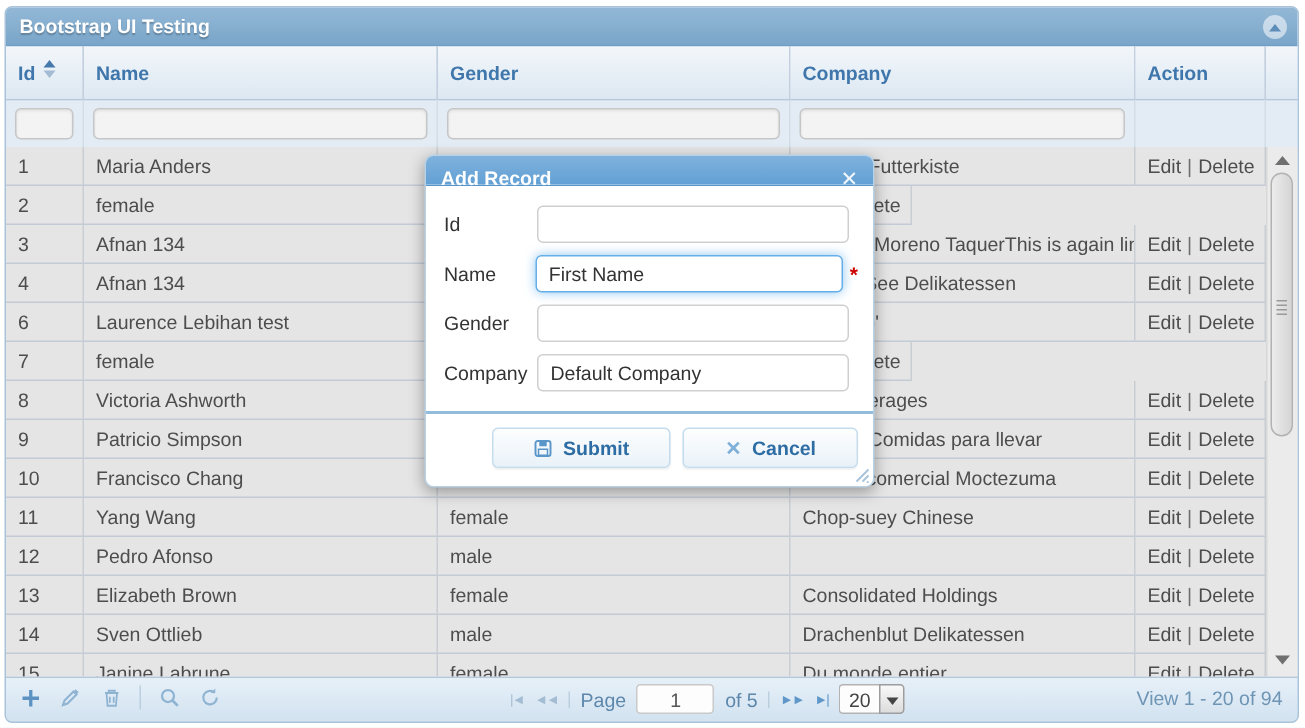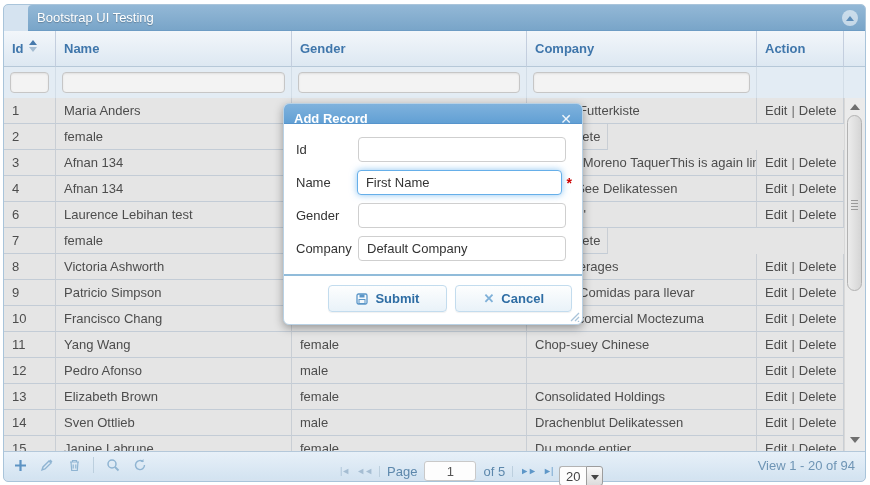--- a/index.html
+++ b/index.html
@@ -3,21 +3,21 @@
 <meta charset="utf-8">
 <style>
   html,body{margin:0;padding:0;width:870px;height:485px;background:#fff;overflow:hidden;
     font-family:"Liberation Sans","DejaVu Sans",sans-serif;-webkit-font-smoothing:antialiased;}
   *{box-sizing:border-box;}
   .widget{position:absolute;left:3px;top:4px;width:863px;height:478px;background:#d5e3f0;
     border:1px solid #a9c4da;border-radius:5px;}
   
   .titlebar{position:absolute;left:0;right:0;top:0;height:26px;border-radius:4px 4px 0 0;
     background:linear-gradient(#93b8d6,#79a5c9);border-bottom:1px solid #6d9cc4;color:#fff;
-    font-weight:normal;font-size:13px;line-height:26px;padding-left:9px;text-shadow:0 1px 1px rgba(0,0,0,.25);margin-left:24px;}
+    font-weight:bold;font-size:13px;line-height:26px;padding-left:9px;text-shadow:0 1px 1px rgba(0,0,0,.25);}
   .collapse-btn{position:absolute;right:7px;top:5px;width:16px;height:16px;border-radius:50%;
     background:rgba(255,255,255,.55);cursor:pointer;}
   .collapse-btn .tri{position:absolute;left:4px;top:6px;width:0;height:0;
     border-left:4px solid transparent;border-right:4px solid transparent;border-bottom:5px solid #5d8db9;}
   
   .hdr{position:absolute;left:0;right:0;top:26px;height:36px;display:flex;}
   .hcell{border-right:1px solid #c3cede;border-bottom:1px solid #b6c8d8;
     background:linear-gradient(#f2f6fa,#dde8f2);color:#3f76ab;font-weight:bold;font-size:13px;
     line-height:35px;padding-left:8px;white-space:nowrap;overflow:hidden;}
   .sorticons{display:inline-block;vertical-align:1px;margin-left:5px;}
@@ -56,21 +56,21 @@
     background:linear-gradient(#e7f0f8,#d3e3f1);border-radius:0 0 4px 4px;font-size:13px;color:#5d88ac;}
   .ptools{position:absolute;left:8px;top:5px;display:flex;align-items:center;gap:11px;}
   .ptools .tico{width:16px;height:16px;display:inline-flex;align-items:center;justify-content:center;cursor:pointer;}
   .ptools .vsep{width:1px;height:16px;background:#bccfde;}
   .pcenter{position:absolute;left:336px;top:4px;display:flex;align-items:center;gap:7px;}
   .navbtn{font-size:9px;letter-spacing:-1px;cursor:pointer;}
   .nav-dis{color:#a5bdd2;} .nav-en{color:#5e97c8;}
   .pcenter .pbar{width:1px;height:11px;background:#bccfde;}
   .page-input{width:52px;height:20px;border:1px solid #c9c9c9;border-radius:3px;background:#fdfdfd;
     text-align:center;font-size:13px;color:#555;outline:none;}
-  .sel{display:flex;cursor:pointer;margin-top:10px;}
+  .sel{display:flex;cursor:pointer;}
   .sel-val{width:27px;height:20px;background:#fdfdfd;border:1px solid #b3b3b3;border-right:none;
     border-radius:3px 0 0 3px;text-align:center;line-height:19px;color:#444;font-size:13px;}
   .sel-btn{width:17px;height:20px;border:1px solid #9d9d9d;border-radius:0 3px 3px 0;
     background:linear-gradient(#f9f9f9,#dcdcdc);position:relative;}
   .sel-btn i{position:absolute;left:4px;top:8px;width:0;height:0;border-left:4px solid transparent;
     border-right:4px solid transparent;border-top:5px solid #444;}
   .pview{position:absolute;right:10px;top:6px;color:#6f95b5;}
   
   .modal{position:absolute;left:283px;top:103px;width:300px;background:#fff;border:1px solid #b9d1e4;
     border-radius:6px;box-shadow:0 3px 10px rgba(0,0,0,.35);}

